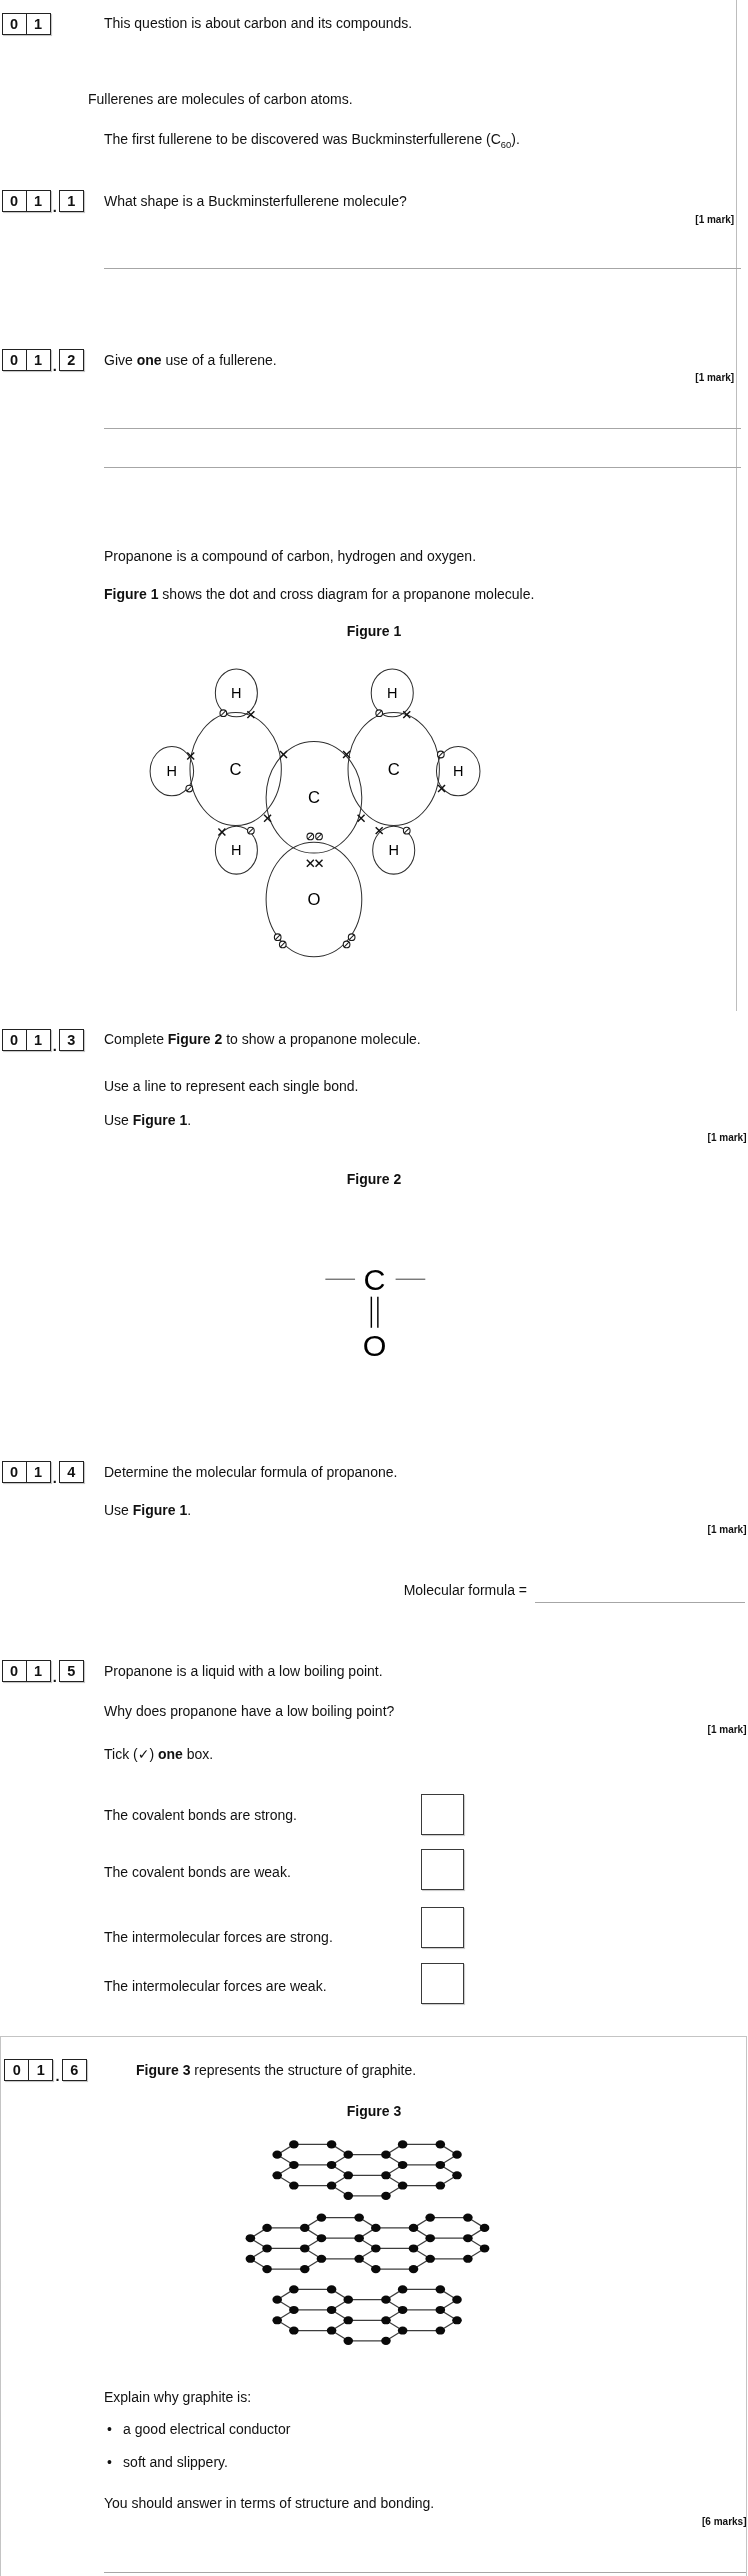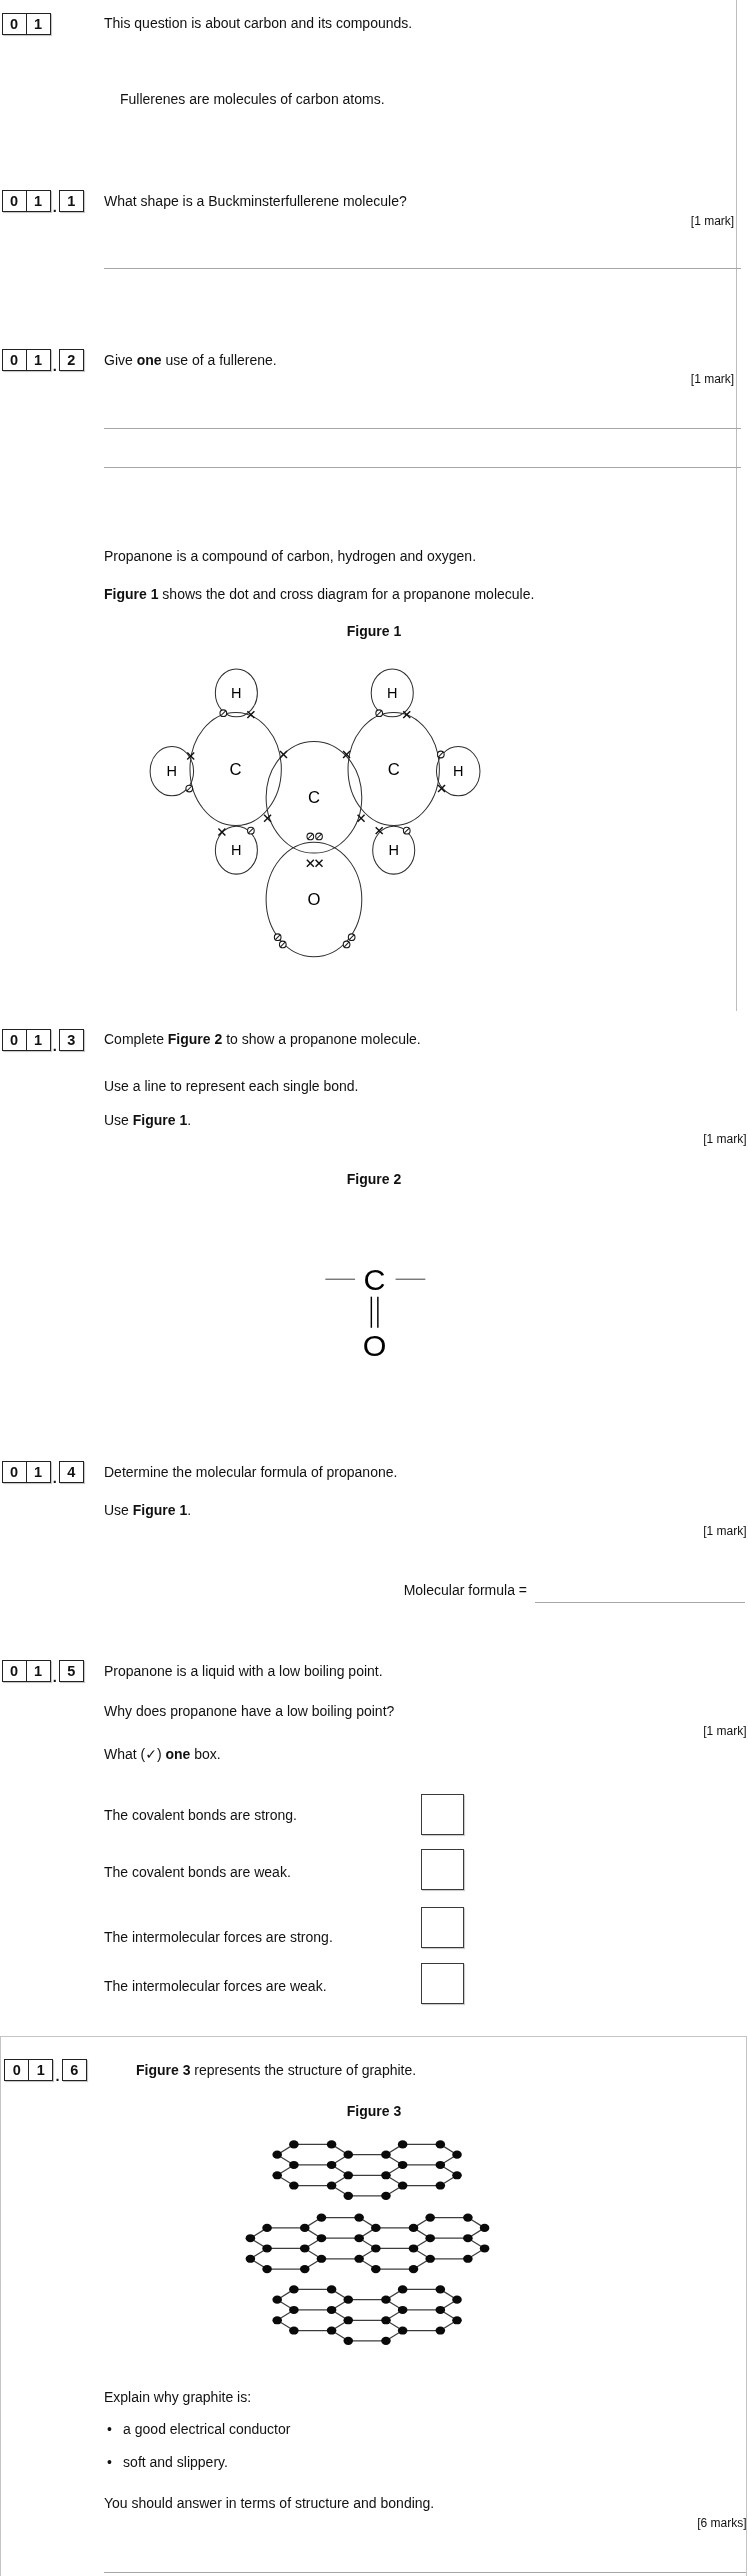--- a/index.html
+++ b/index.html
@@ -1,21 +1,21 @@
 <!DOCTYPE html>
 <html style="font-size:11.6px"><head>
 <meta charset="utf-8">
 <style>
   html,body{margin:0;padding:0;background:#fff;}
   #page{position:relative;width:748px;height:2576px;background:#fff;
         font-family:"Liberation Sans",sans-serif;color:#111;overflow:hidden;}
   .txt{position:absolute;font-size:14px;line-height:17.4px;white-space:nowrap;}
   .b{font-weight:bold;}
   .center{left:0;width:748px;text-align:center;}
-  .mark{position:absolute;font-size:12px;font-weight:normal;white-space:nowrap;}
+  .mark{position:absolute;font-size:10px;font-weight:bold;white-space:nowrap;}
   .ansline{position:absolute;border-top:1.5px solid #a6a6a6;height:0;}
   .qrow{position:absolute;display:flex;align-items:flex-end;}
   .qbox{display:flex;border:1.5px solid #222;background:#fff;box-shadow:1.1px 1.1px 0 rgba(0,0,0,.22);}
   .qcell{width:23px;height:20.3px;display:flex;align-items:center;justify-content:center;
          font-size:14.5px;font-weight:bold;}
   .qcell + .qcell{border-left:1.5px solid #222;}
   .qdot{font-size:14.5px;font-weight:bold;margin:0 2.2px;line-height:10.2px;}
   .checkbox{position:absolute;width:41px;height:39px;border:1.5px solid #3a3a3a;background:#fff;
             box-shadow:1.1px 1.1px 0 rgba(0,0,0,.2);}
   .pageborder-r{position:absolute;border-left:1.1px solid #bdbdbd;width:0;}
@@ -31,21 +31,24 @@
   <div class="pageborder-r" style="left:736px;top:0;height:1011px;"></div>
   <div class="page2box" style="left:0;top:2036px;width:745px;height:540px;"></div>
 
   <div class="qrow" style="left:1.5px;top:13px;">
     <div class="qbox">
         <div class="qcell">0</div>
         <div class="qcell">1</div>
       </div>
   </div>
   <div class="txt" style="left:104px;top:15.2px;">This question is about carbon and its compounds.</div>
-  <div class="txt" style="left:120px;top:91px;text-align:right;">Fullerenes are molecules of carbon atoms.</div>
+  <div class="txt" style="left:88px;top:91px;text-align:right;">Fullerenes are molecules of carbon atoms.</div>
+  <div class="txt" style="left:104px;top:131px;">
+    <span>The first fullerene to be discovered was Buckminsterfullerene (C</span><sub class="s60">60</sub><span>).</span>
+  </div>
 
   <div class="qrow" style="left:1.5px;top:190px;">
     <div class="qbox">
         <div class="qcell">0</div>
         <div class="qcell">1</div>
       </div>
     <span class="qdot">.</span>
     <div class="qbox">
         <div class="qcell">1</div>
       </div>
@@ -202,21 +205,21 @@
       </div>
     <span class="qdot">.</span>
     <div class="qbox">
         <div class="qcell">5</div>
       </div>
   </div>
   <div class="txt" style="left:104px;top:1663px;">Propanone is a liquid with a low boiling point.</div>
   <div class="txt" style="left:104px;top:1703px;">Why does propanone have a low boiling point?</div>
   <div class="mark" style="right:1.5px;top:1724px;">[1 mark]</div>
   <div class="txt" style="left:104px;top:1746px;">
-    <span>What (✓) </span><span class="b">one</span><span> box.</span>
+    <span>Tick (✓) </span><span class="b">one</span><span> box.</span>
   </div>
 
   <div class="txt" style="left:104px;top:1807px;text-align:center;">The covalent bonds are strong.</div>
   <div class="checkbox" style="left:421px;top:1794px;"></div>
   <div class="txt" style="left:104px;top:1864px;">The covalent bonds are weak.</div>
   <div class="checkbox" style="left:421px;top:1849px;"></div>
   <div class="txt" style="left:104px;top:1921px;margin-top:8px;">The intermolecular forces are strong.</div>
   <div class="checkbox" style="left:421px;top:1907px;"></div>
   <div class="txt" style="left:104px;top:1978px;">The intermolecular forces are weak.</div>
   <div class="checkbox" style="left:421px;top:1963px;"></div>

